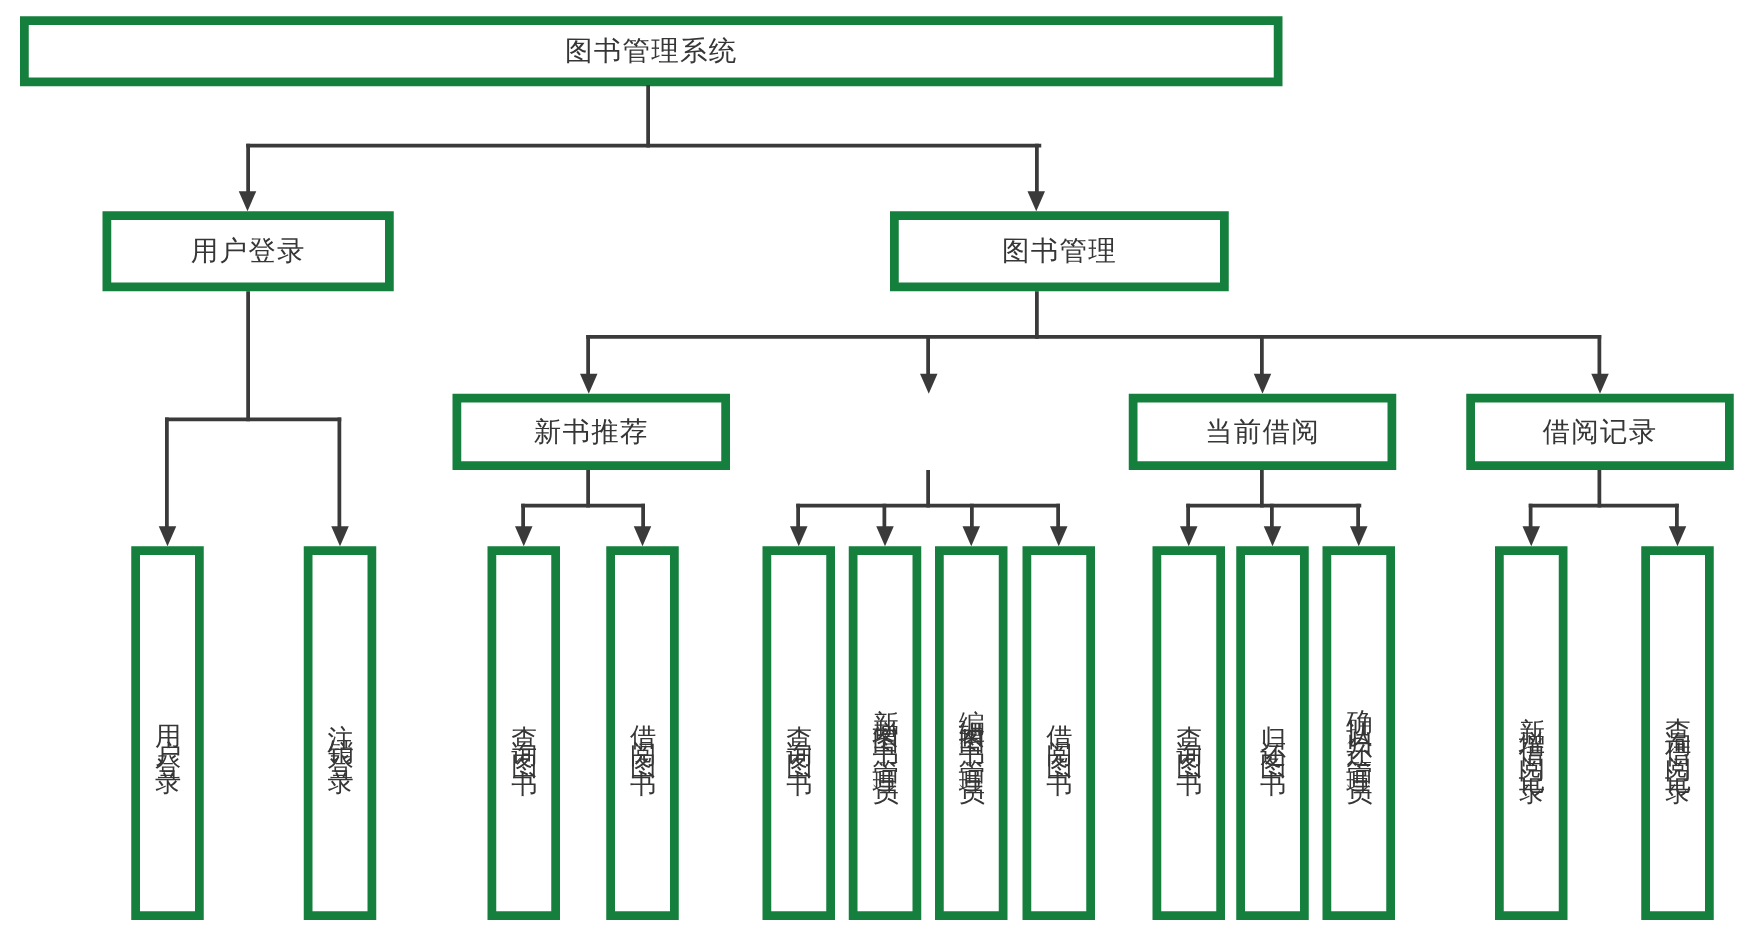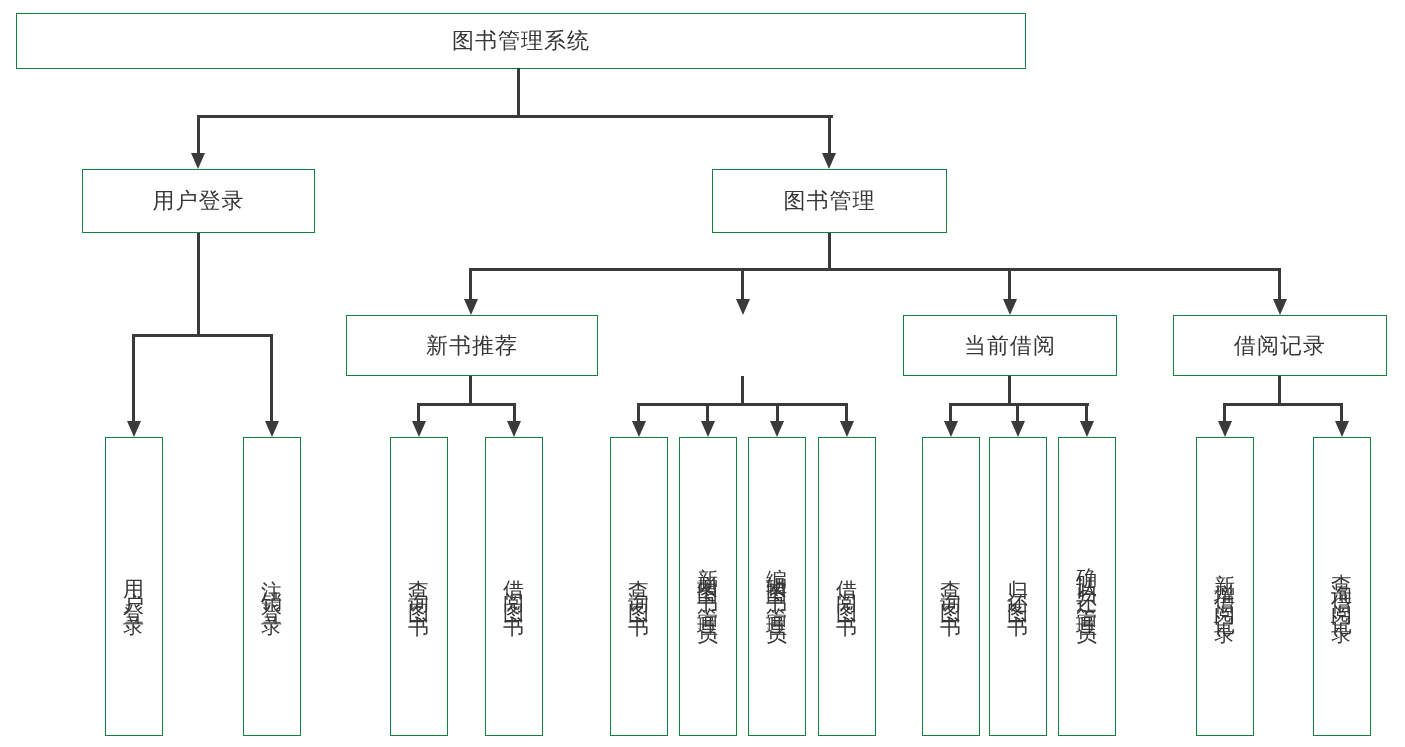--- a/index.html
+++ b/index.html
@@ -9,21 +9,21 @@
     width: 1405px;
     height: 747px;
     background: #ffffff;
     overflow: hidden;
     color: #363636;
   }
   .box {
     position: absolute;
     box-sizing: border-box;
     background: #ffffff;
-    border: 1px solid #15803d;
+    border: 7px solid #15803d;
     display: flex;
     align-items: center;
     justify-content: center;
     text-align: center;
   }
   .hlabel { font-size: 22px; letter-spacing: 1px; }
   .vlabel-wrap { display: flex; align-items: center; justify-content: center; }
   .vlabel {
     writing-mode: vertical-rl;
     text-orientation: mixed;
@@ -61,21 +61,21 @@
   <div>
     <div class="line" style="left:517px; top:68px; width:3px; height:50px"></div>
     <div class="line" style="left:197px; top:115px; width:636px; height:3px"></div>
     <div class="line" style="left:197px; top:115px; width:3px; height:40px"></div>
     <div class="arrow" style="left:191px; top:153px"></div>
     <div class="line" style="left:828px; top:115px; width:3px; height:40px"></div>
     <div class="arrow" style="left:822px; top:153px"></div>
   </div>
 
   <div class="box hlabel" style="left:82px; top:169px; width:233px; height:64px">用户登录</div>
-  <div class="box hlabel" style="left:712px; top:169px; width:235px; height:64px">图书管理</div>
+  <div class="box hlabel" style="left:712px; top:169px; width:271px; height:64px">图书管理</div>
 
   <div>
     <div class="line" style="left:197px; top:233px; width:3px; height:104px"></div>
     <div class="line" style="left:132px; top:334px; width:141px; height:3px"></div>
     <div class="line" style="left:132px; top:334px; width:3px; height:89px"></div>
     <div class="arrow" style="left:127px; top:421px"></div>
     <div class="line" style="left:270px; top:334px; width:3px; height:89px"></div>
     <div class="arrow" style="left:265px; top:421px"></div>
   </div>
 
@@ -85,21 +85,21 @@
     <div class="line" style="left:469px; top:268px; width:3px; height:33px"></div>
     <div class="arrow" style="left:464px; top:299px"></div>
     <div class="line" style="left:741px; top:268px; width:3px; height:33px"></div>
     <div class="arrow" style="left:736px; top:299px"></div>
     <div class="line" style="left:1008px; top:268px; width:3px; height:33px"></div>
     <div class="arrow" style="left:1003px; top:299px"></div>
     <div class="line" style="left:1278px; top:268px; width:3px; height:33px"></div>
     <div class="arrow" style="left:1273px; top:299px"></div>
   </div>
 
-  <div class="box hlabel" style="left:346px; top:315px; width:252px; height:61px">新书推荐</div>
+  <div class="box hlabel" style="left:362px; top:315px; width:222px; height:61px">新书推荐</div>
   <div class="box hlabel" style="left:903px; top:315px; width:214px; height:61px">当前借阅</div>
   <div class="box hlabel" style="left:1173px; top:315px; width:214px; height:61px">借阅记录</div>
 
   <div>
     <div class="line" style="left:469px; top:376px; width:3px; height:30px"></div>
     <div class="line" style="left:417px; top:403px; width:99px; height:3px"></div>
     <div class="line" style="left:417px; top:403px; width:3px; height:20px"></div>
     <div class="arrow" style="left:412px; top:421px"></div>
     <div class="line" style="left:513px; top:403px; width:3px; height:20px"></div>
     <div class="arrow" style="left:507px; top:421px"></div>

